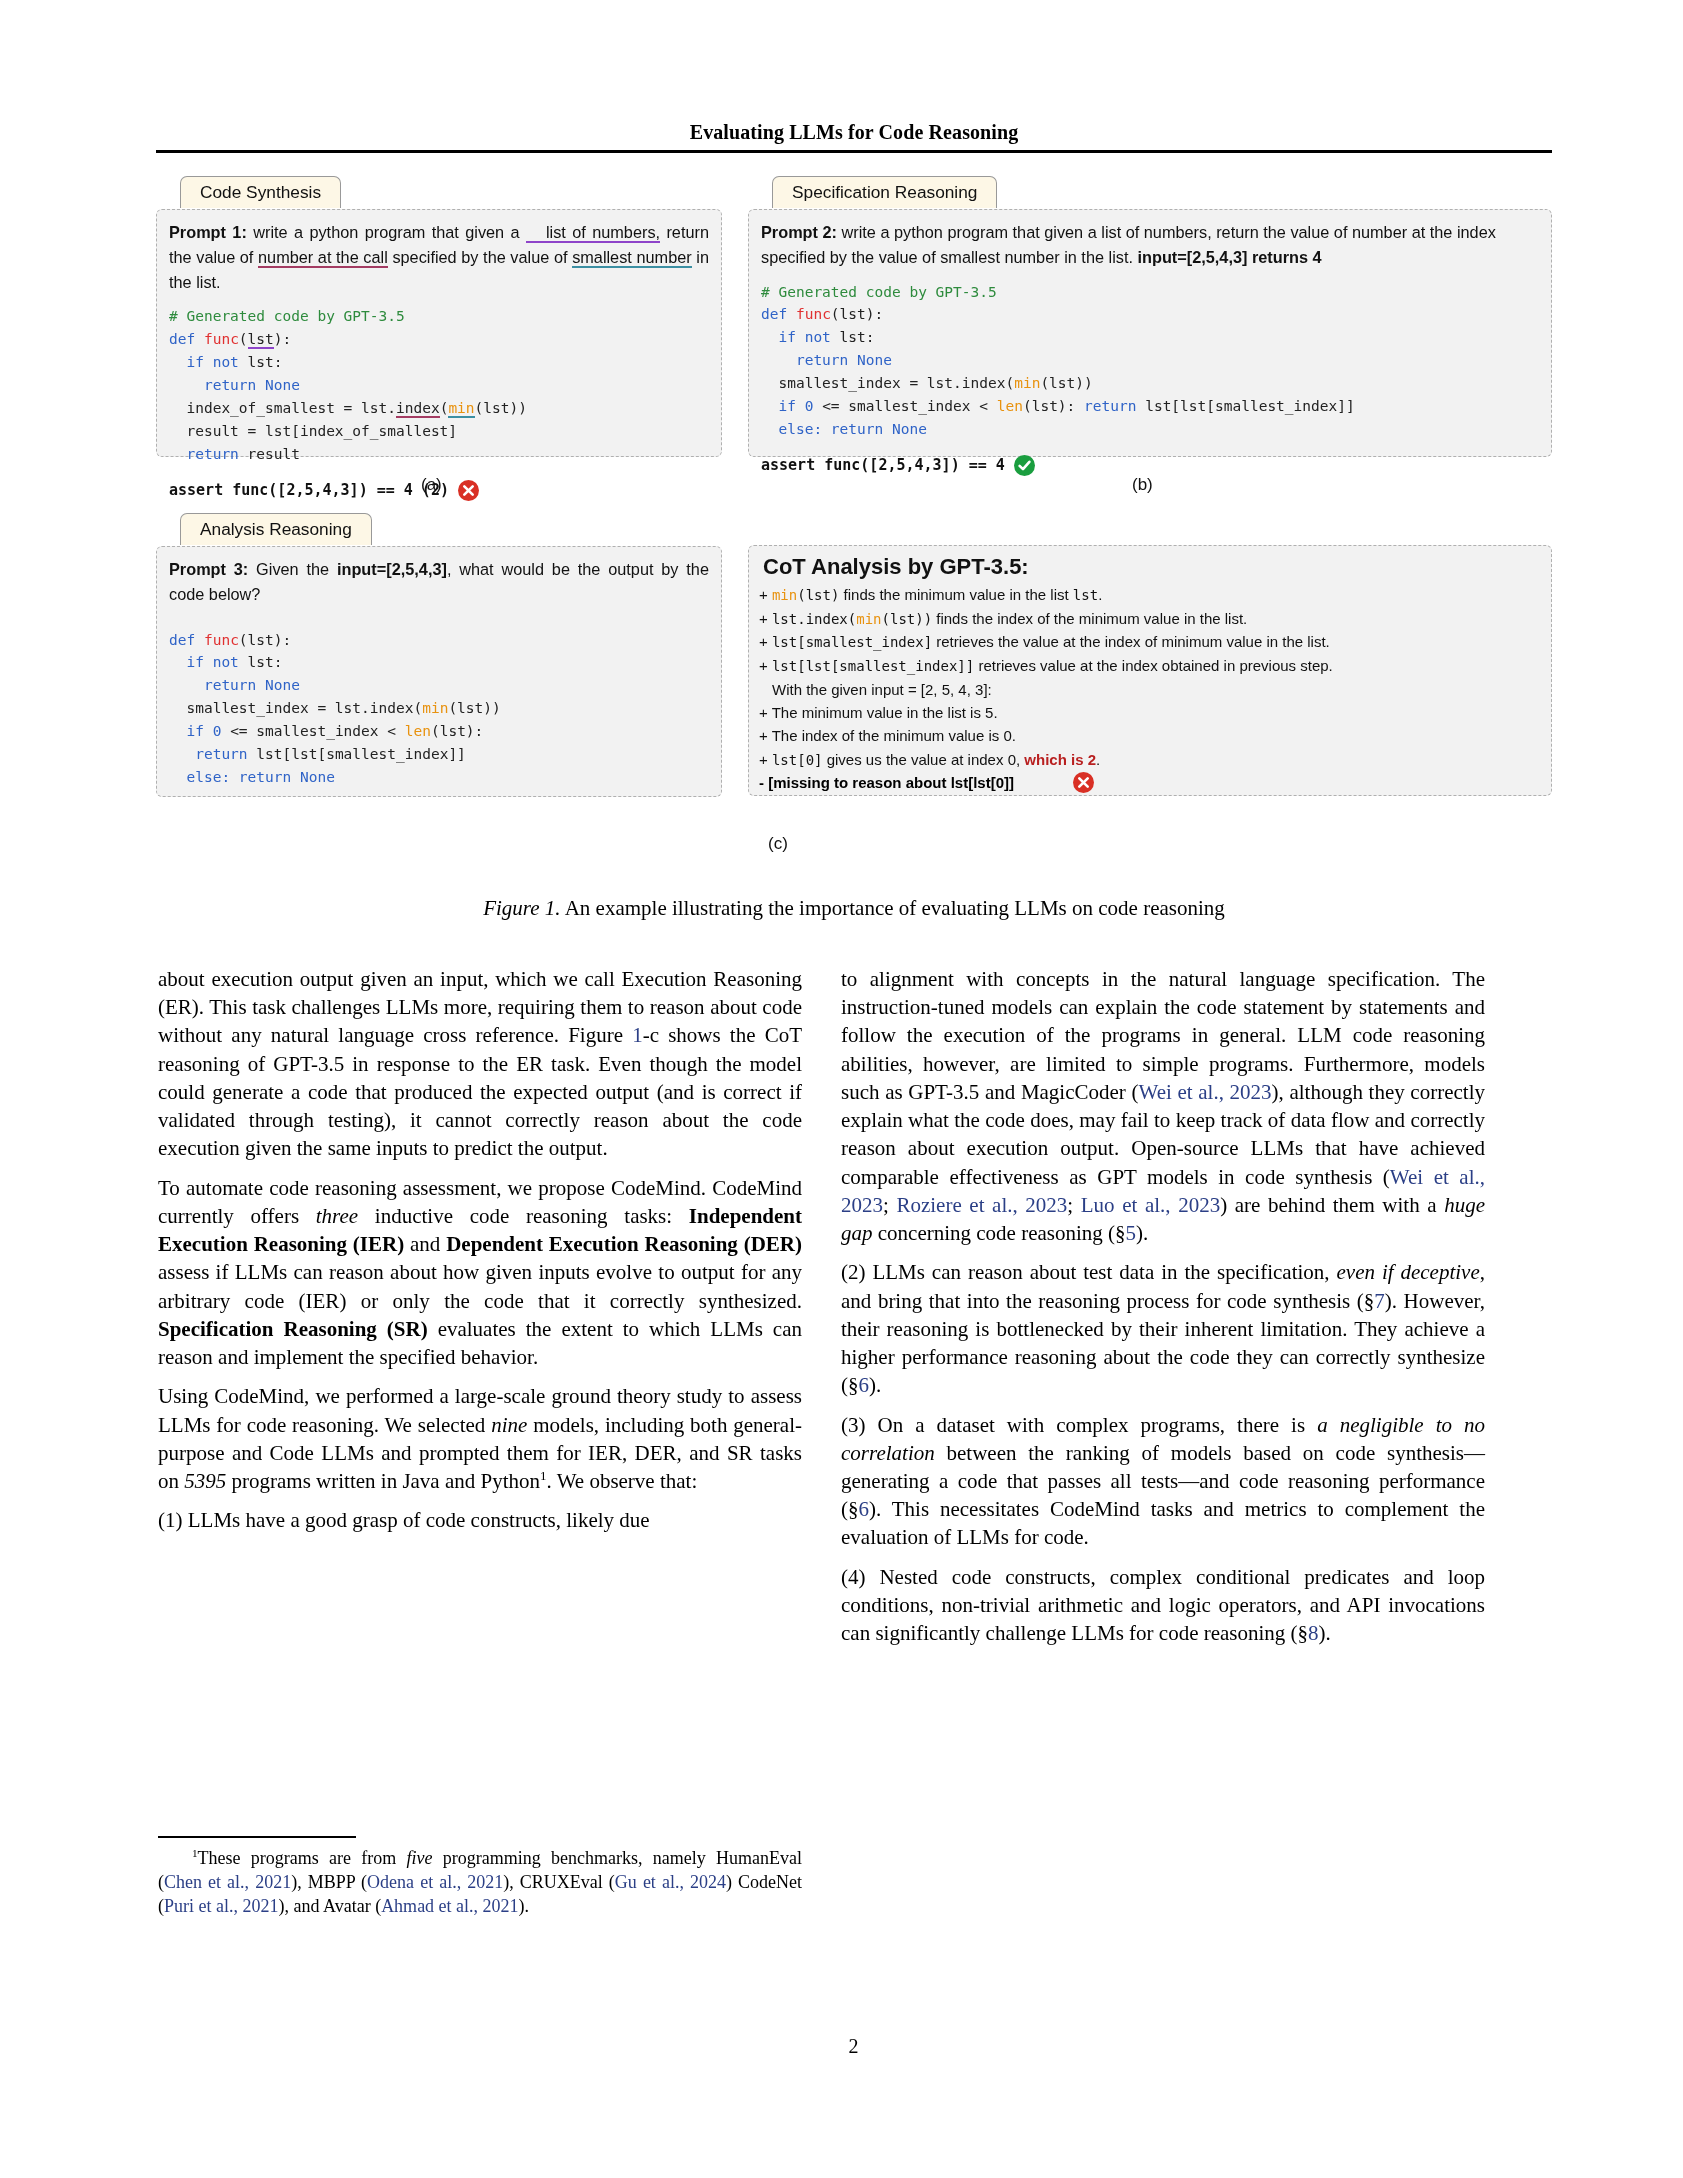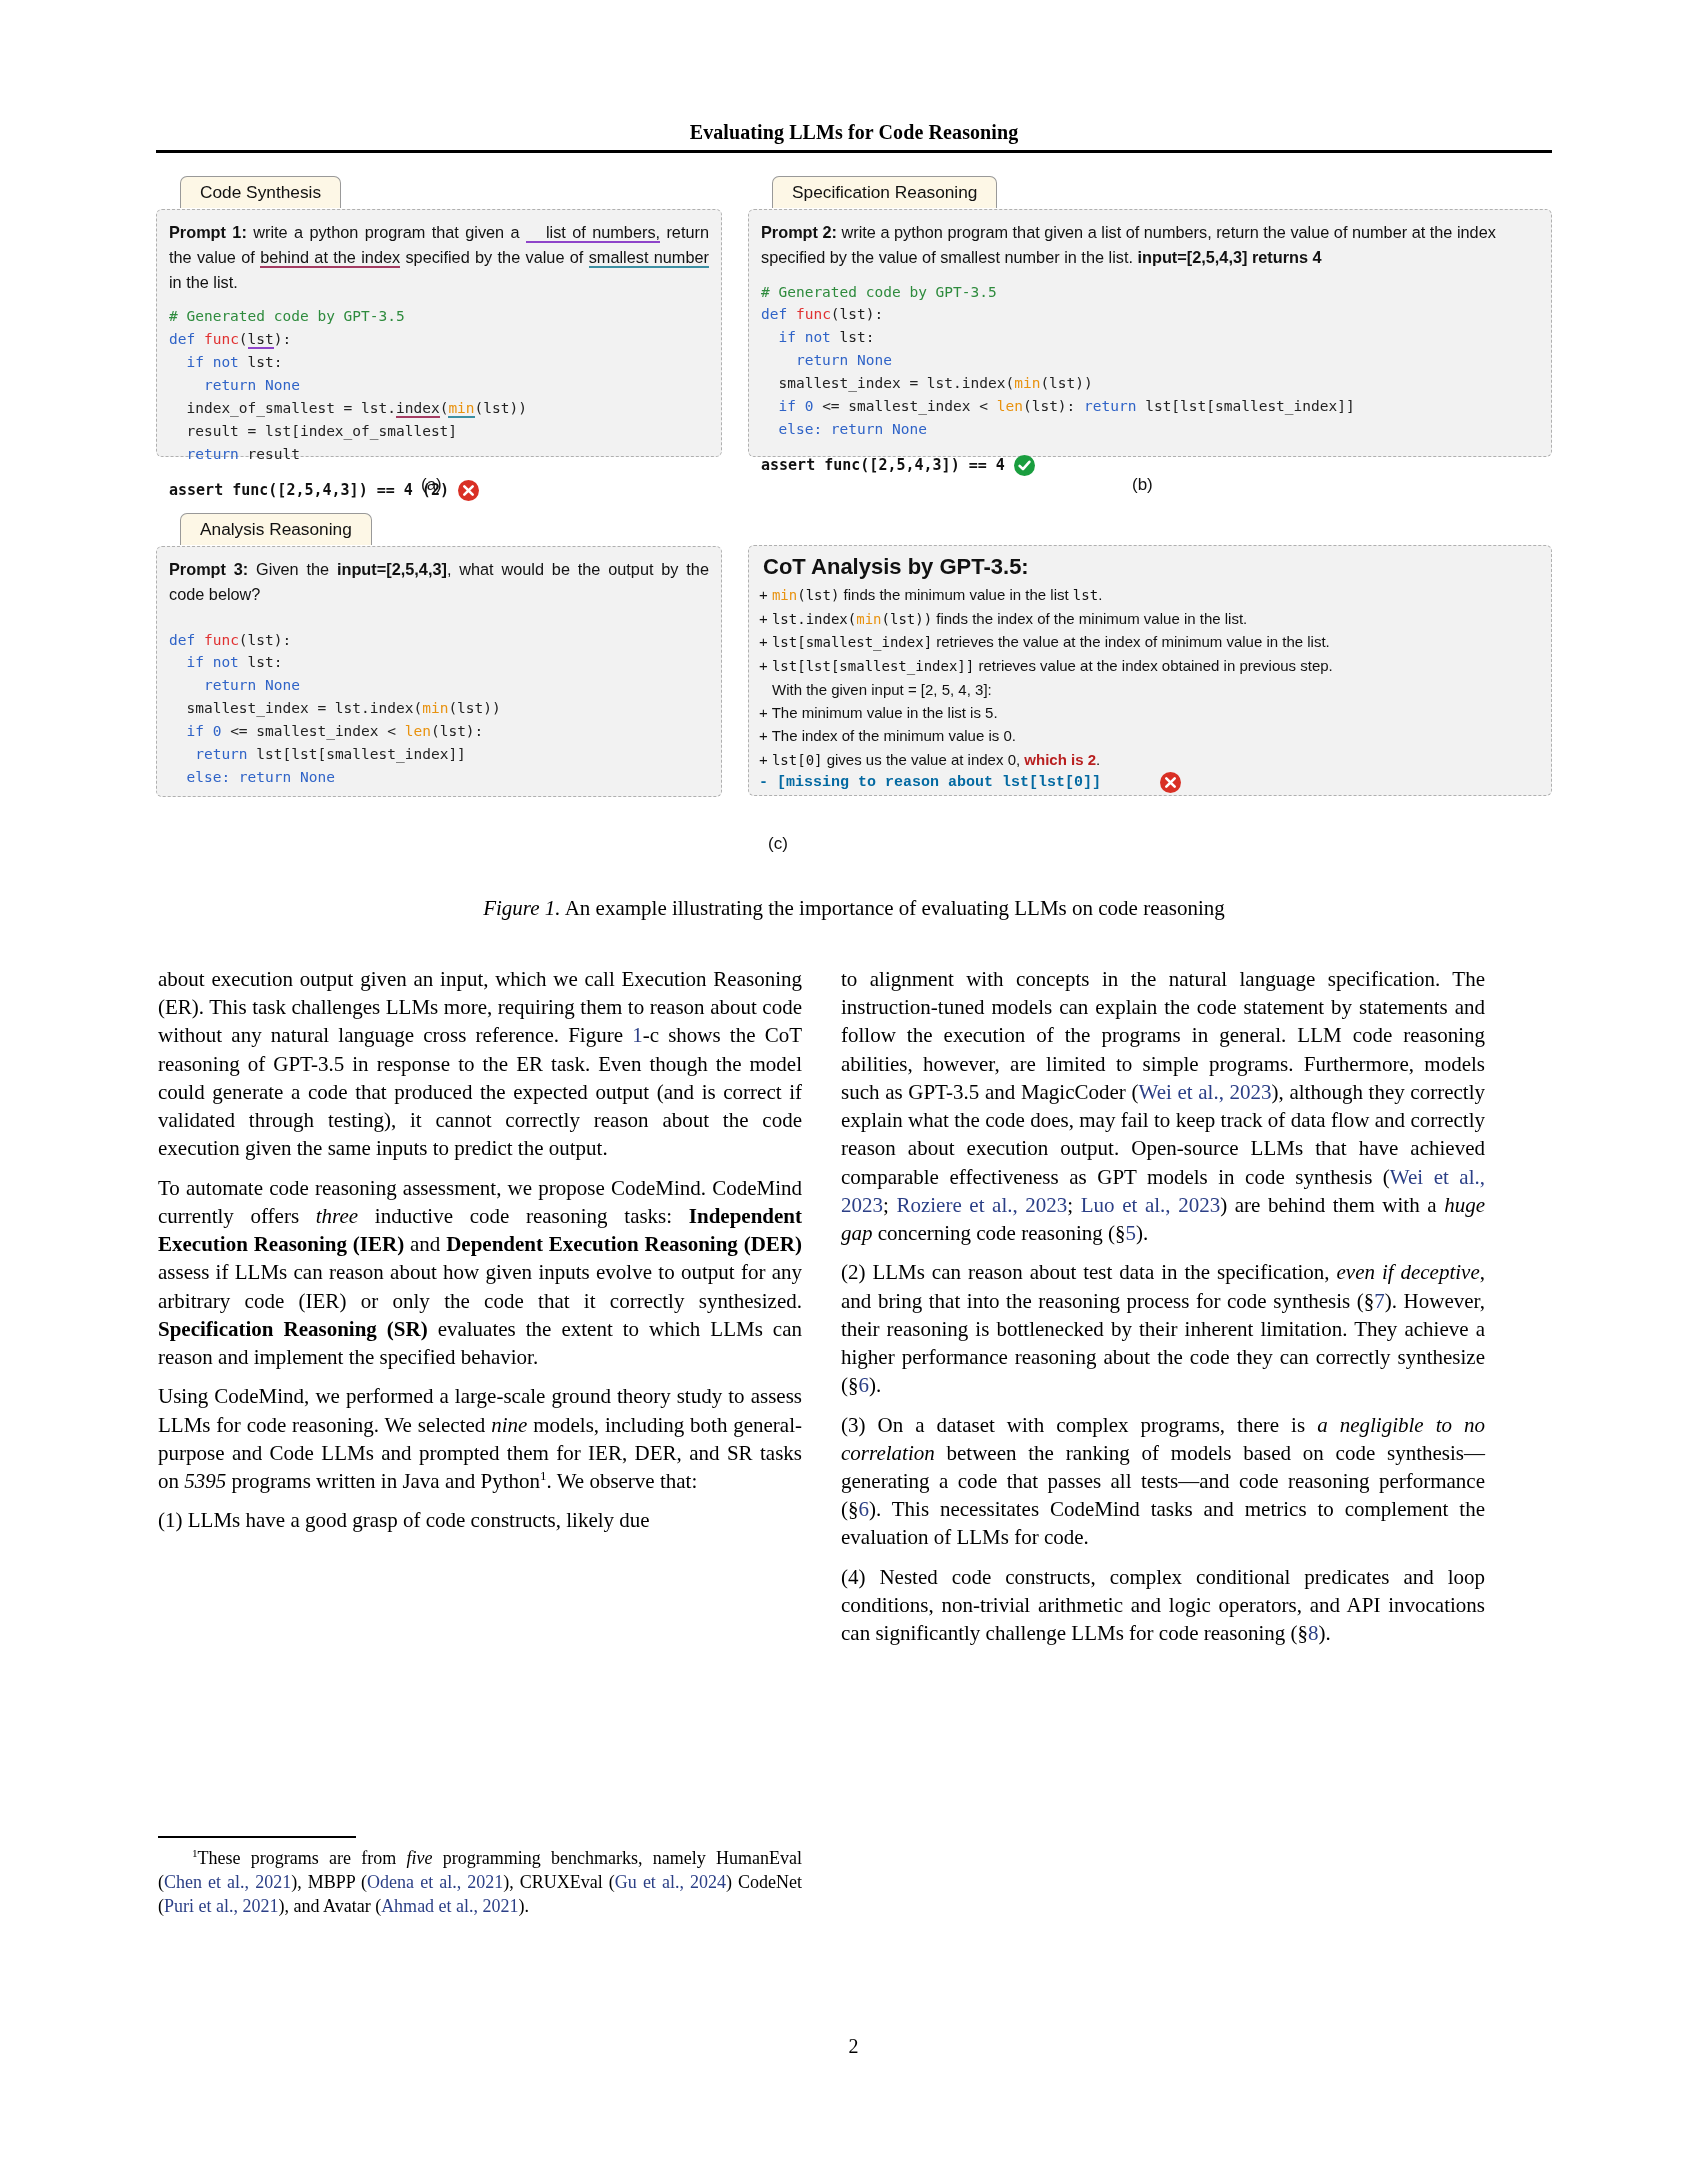--- a/index.html
+++ b/index.html
@@ -164,21 +164,21 @@
     line-height: 1.55;
     color: #111;
     white-space: nowrap;
   }
   .cot-line .mono {
     font-family: "DejaVu Sans Mono", monospace;
     font-size: 14px;
   }
   .cot-line .bi { color: #e8920f; }
   .cot-line .red { color: #b81f1f; font-weight: bold; text-align: right; }
-  .cot-line.err { color: #0369a1; font-weight: bold; font-family: Liberation Mono, monospace; }
+  .cot-line.err { color: #000000; font-weight: bold; }
   .cot-line.indent { padding-left: 13px; }
 
   .cot-err-row { display: flex; align-items: center; gap: 59px; }
 
   
   .fig-caption {
     position: absolute;
     left: 144px;
     top: 896px;
     width: 1396px;
@@ -250,21 +250,21 @@
 
   <div class="run-head">Evaluating LLMs for Code Reasoning</div>
   <div class="head-rule"></div>
 
   <div class="figure">
 
     <div class="panel" style="left:0px; top:0px; width:566px;">
       <div class="tab">Code Synthesis</div>
       <div class="box" style="top:33px; width:566px; height:248px;">
         <div class="prompt">
-          <b>Prompt 1:</b><span> write a python program that given a </span><span class="u-purple">list of numbers,</span><span> return the value of </span><span class="u-maroon">behind at the index</span><span> specified by the value of </span><span class="u-teal">smallest number</span><span> in the list.</span>
+          <b>Prompt 1:</b><span> write a python program that given a </span><span class="u-purple">list of numbers,</span><span> return the value of </span><span class="u-maroon">number at the call</span><span> specified by the value of </span><span class="u-teal">smallest number</span><span> in the list.</span>
         </div>
 
         <div class="code"><span class="cm"># Generated code by GPT-3.5</span>
 <span class="kw">def</span> <span class="fn">func</span><span>(<span class="uline-purple">lst</span>):</span>
 <span>  <span class="kw">if not</span> lst:</span>
 <span>    <span class="kw">return None</span></span>
 <span>  index_of_smallest = lst.<span class="uline-maroon">index</span>(<span class="bi uline-teal">min</span>(lst))</span>
 <span>  result = lst[index_of_smallest]</span>
 <span>  <span class="kw">return</span> result</span></div>
 

